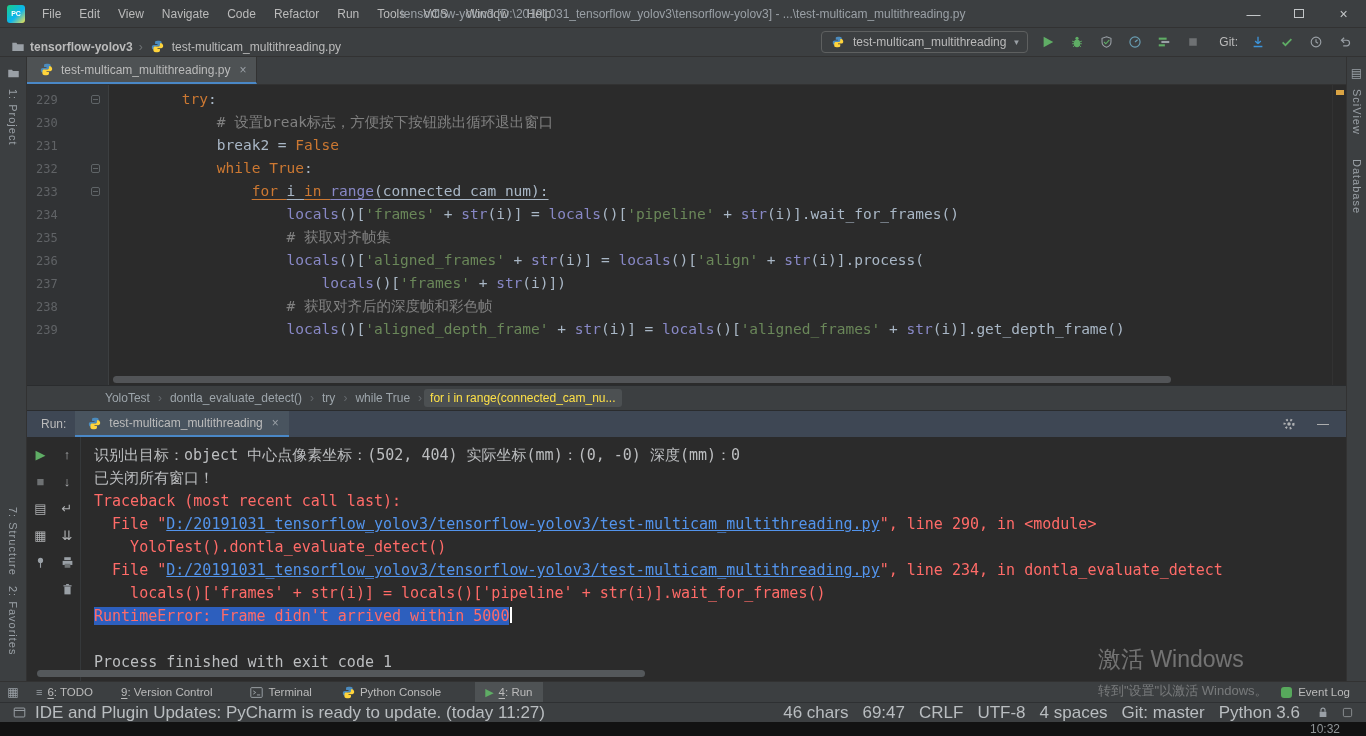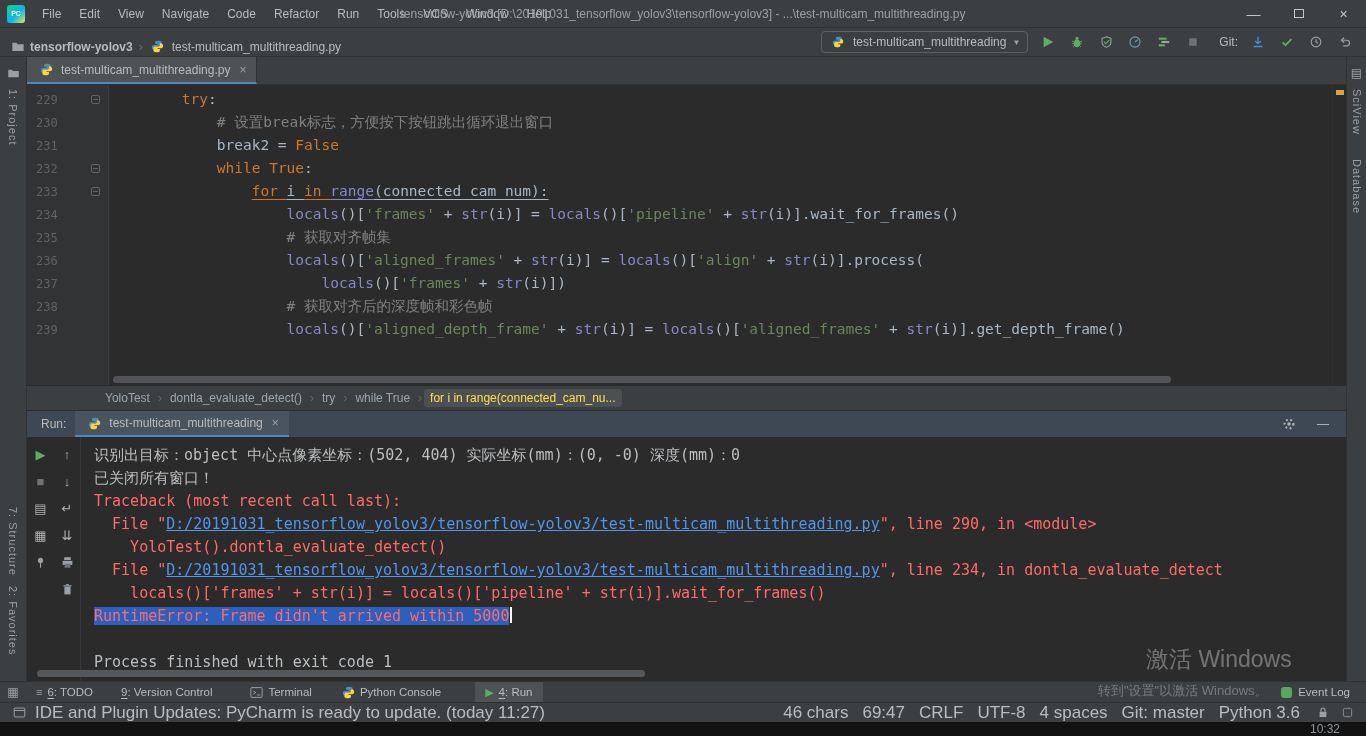--- a/index.html
+++ b/index.html
@@ -103,21 +103,21 @@
   .sb-msg{margin-left:7px;white-space:nowrap;}
   .sb-right{margin-left:auto;display:flex;align-items:center;gap:14px;}
   .sb-item{white-space:nowrap;}
 
   
   .sliver{height:14px;background:#121212;position:relative;overflow:hidden;flex-shrink:0;}
   .sliver-clock{position:absolute;right:26px;top:1px;font-size:12px;color:#8f9497;line-height:12px;}
 
   
   .watermark{position:absolute;left:1098px;top:644px;z-index:50;pointer-events:none;color:rgba(255,255,255,0.34);}
-  .wm1{font-size:23px;margin-left:48px;}
+  .wm1{font-size:23px;}
   .wm2{font-size:13px;margin-top:7px;color:rgba(255,255,255,0.30);}
 
   svg{display:block;}
 </style>
 </head>
 <body>
 
 <div class="app">
 
   <div class="titlebar">

